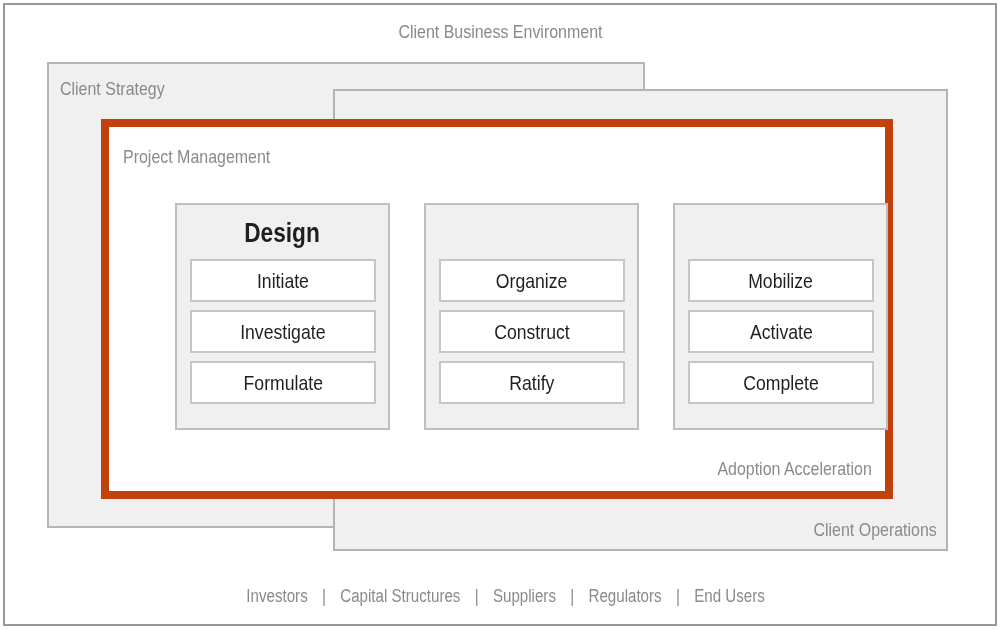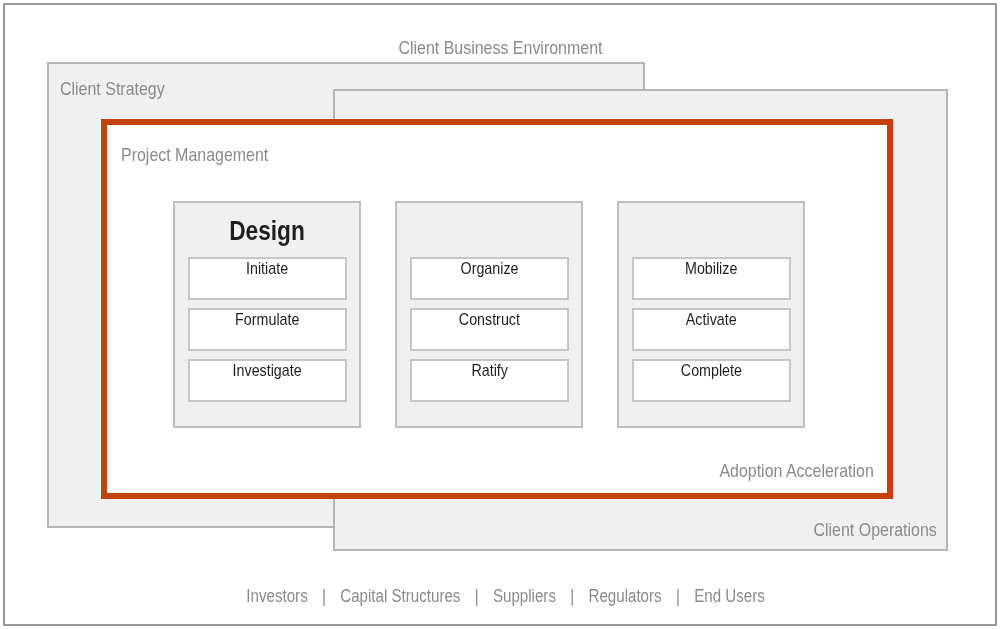--- a/index.html
+++ b/index.html
@@ -21,62 +21,61 @@
   .cond { display: inline-block; transform: scaleX(0.84); white-space: nowrap; letter-spacing: 0; }
   .cond.from-left  { transform-origin: left center; }
   .cond.from-right { transform-origin: right center; }
   .cond.centered   { transform-origin: center center; }
 
   .gray-label { color: #8a8a8a; font-size: 19px; font-weight: normal; }
 
   .env-title {
     position: absolute; left: 0; right: 0; top: 21px;
     text-align: center;
-    margin-top: 16px;
   }
 
   .panel {
     position: absolute;
     background: #f0f0f0;
     border: 2px solid #b5b5b5;
   }
   .strategy-box   { left: 47px;  top: 62px;  width: 598px; height: 466px; z-index: 1; }
   .operations-box { left: 333px; top: 89px;  width: 615px; height: 462px; z-index: 2; }
 
   .pm-box {
     position: absolute; left: 101px; top: 119px; width: 792px; height: 380px;
-    background: #ffffff; border: 6px solid #c2410c; z-index: 3;
+    background: #ffffff; border: 8px solid #c2410c; z-index: 3;
   }
 
   .strategy-label   { position: absolute; left: 11px; top: 14px; }
   .operations-label { position: absolute; right: 9px; bottom: 8px; }
   .pm-label         { position: absolute; left: 14px; top: 19px; }
   .adoption-label   { position: absolute; right: 13px; bottom: 11px; text-decoration: underline; }
 
   .columns-row {
     position: absolute; left: 66px; top: 76px;
     display: flex; gap: 34px;
   }
   .phase-col {
-    width: 188px; height: 227px;
+    width: 215px; height: 227px;
     background: #f0f0f0; border: 2px solid #bfbfbf;
     position: relative;
   }
   .phase-title {
     margin-top: 13px; text-align: center;
     font-size: 27px; font-weight: bold; color: #1f1f1f;
   }
   .phase-items {
     position: absolute; left: 13px; right: 12px; top: 54px;
   }
   .phase-item {
     height: 43px; margin-bottom: 8px;
     background: #ffffff; border: 2px solid #c6c6c6;
-    display: flex; align-items: flex-start; justify-content: center;
-    font-size: 17px; color: #1f1f1f;
+    display: flex; align-items: center; justify-content: center;
+    font-size: 21px; color: #1f1f1f;
   }
 
   .footer-row {
     position: absolute; left: 0; right: 0; top: 586px;
     text-align: center; color: #8a8a8a; font-size: 18px; padding-left: 12px;
   }
   .footer-sep { margin: 0 12px; color: #8a8a8a; }
 </style>
 </head>
 <body>
@@ -110,24 +109,24 @@
 
       <div class="phase-col">
         <div class="phase-title">
           <span class="cond centered">Design</span>
         </div>
         <div class="phase-items">
           <div class="phase-item">
             <span class="cond centered">Initiate</span>
           </div>
           <div class="phase-item">
-            <span class="cond centered">Formulate</span>
+            <span class="cond centered">Investigate</span>
           </div>
           <div class="phase-item">
-            <span class="cond centered">Investigate</span>
+            <span class="cond centered">Formulate</span>
           </div>
         </div>
       </div>
 
       <div class="phase-col">
         <div class="phase-items">
           <div class="phase-item">
             <span class="cond centered">Organize</span>
           </div>
           <div class="phase-item">

